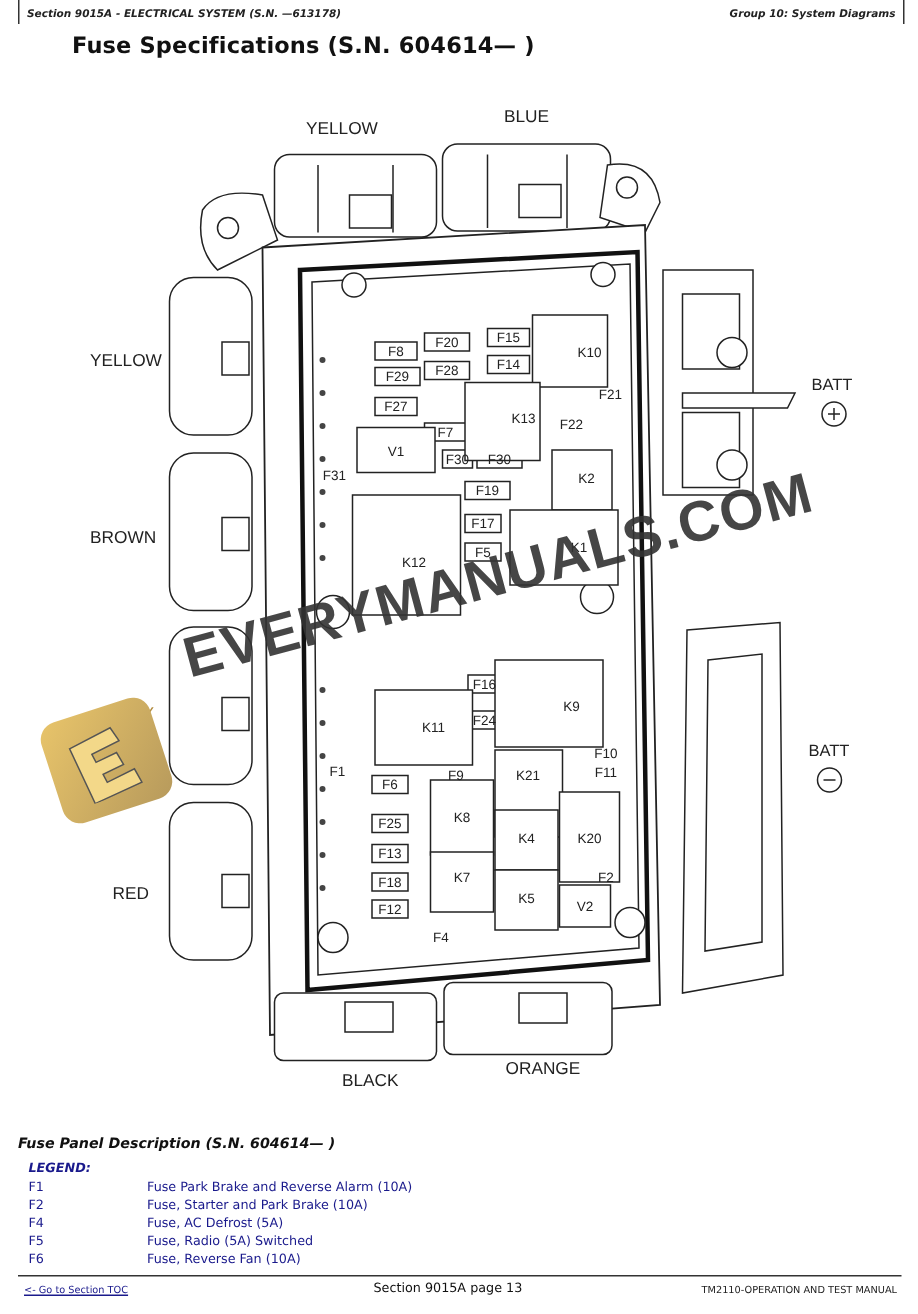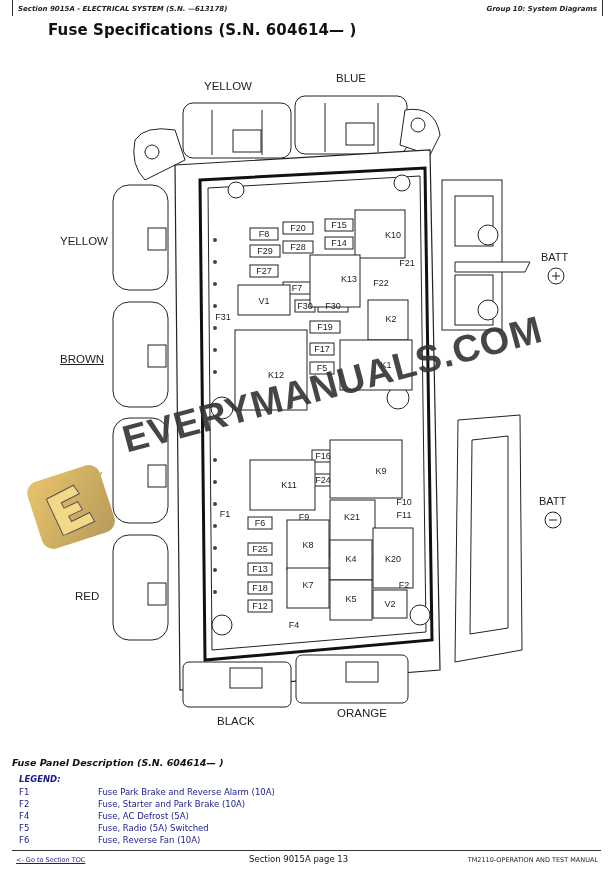--- a/index.html
+++ b/index.html
@@ -190,24 +190,24 @@
       <text x="351" y="562">K4</text>
         <text x="393" y="562">K20</text>
         <text x="308" y="588">K7</text>
       <text x="351" y="602">K5</text>
     </g>
   </svg>
 
   <span class="conn-lbl" style="left:204px;top:20px;text-align:right;">YELLOW</span>
   <span class="conn-lbl" style="left:336px;top:12px;">BLUE</span>
   <span class="conn-lbl" style="left:60px;top:175px;">YELLOW</span>
-  <span class="conn-lbl" style="left:60px;top:293px;text-decoration:underline;">BROWN</span>
+  <span class="conn-lbl" style="left:60px;top:293px;">BROWN</span>
   <span class="conn-lbl" style="left:70px;top:410px;color:#b08a3e;">GREY</span>
   <span class="conn-lbl" style="left:75px;top:530px;text-align:right;">RED</span>
-  <span class="conn-lbl" style="left:217px;top:655px;">BLACK</span>
+  <span class="conn-lbl" style="left:228px;top:655px;">BLACK</span>
   <span class="conn-lbl" style="left:337px;top:647px;">ORANGE</span>
   <span class="conn-lbl" style="left:541px;top:191px;font-size:11px;">BATT</span>
   <span class="conn-lbl" style="left:539px;top:435px;font-size:11px;">BATT</span>
 </div>
 
 <div class="wm-logo">
   <svg width="50" height="50" viewBox="0 0 50 50">
       <path d="M5 10 L35 5 L38 15 L18 18 L19 24 L34 22 L36 31 L21 33 L22 39 L42 36 L44 46 L10 50 Z" fill="#f3d889" stroke="#555" stroke-width="1"></path>
     </svg>
 </div>

